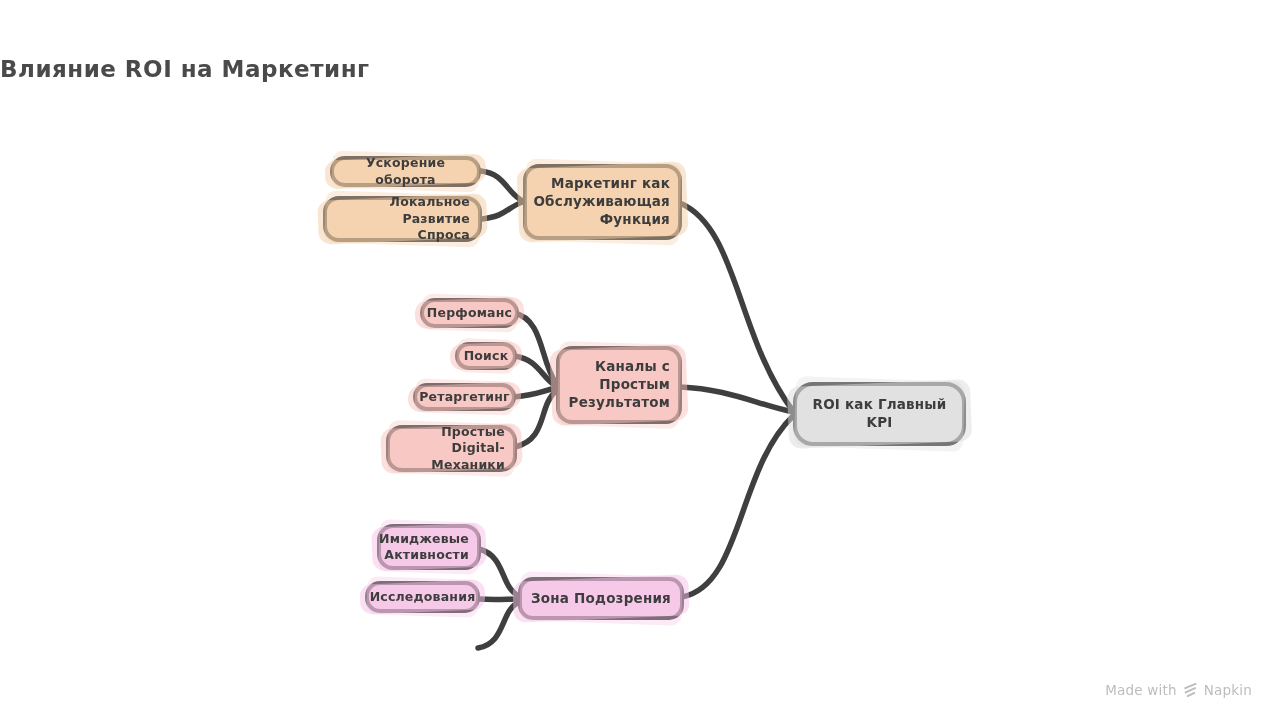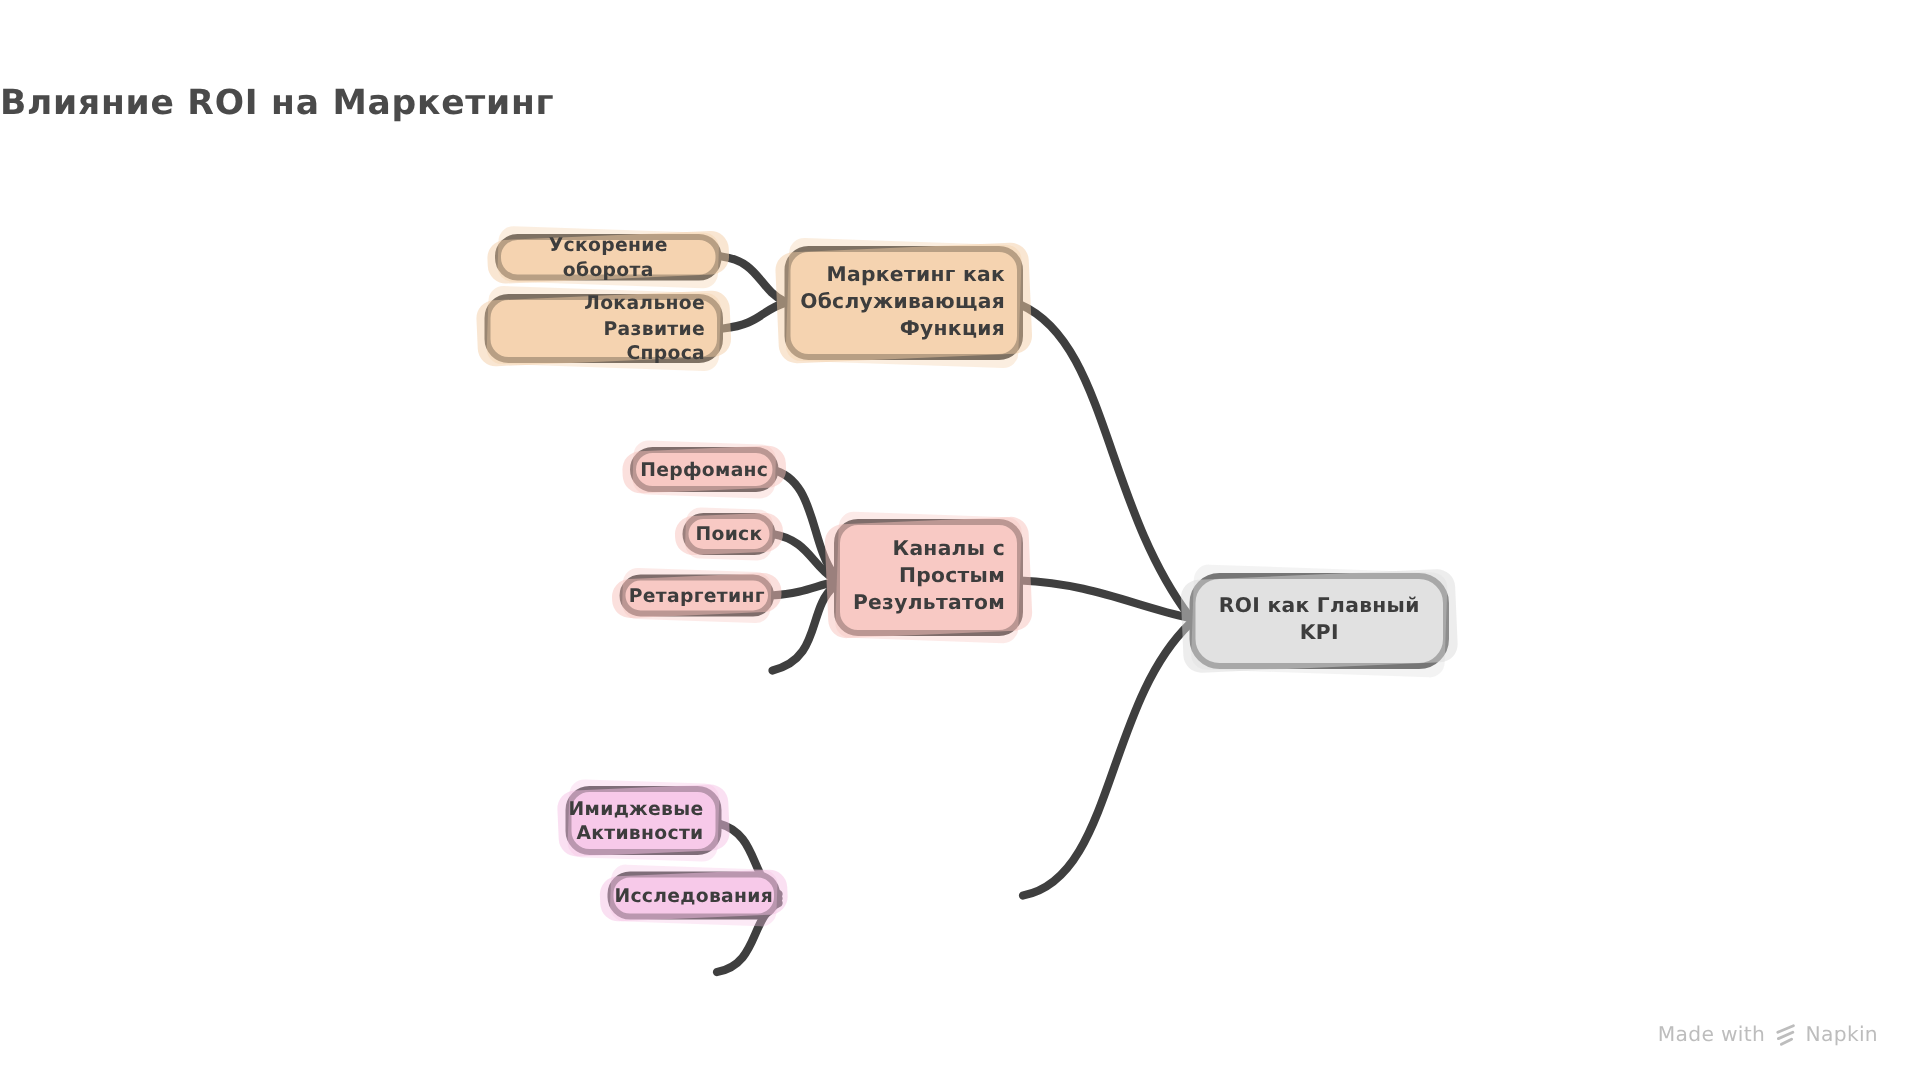--- a/index.html
+++ b/index.html
@@ -93,32 +93,39 @@
 
   <div class="node pill pink" style="left:420px;top:298px;width:99px;height:30px;">
     <span class="label">Перфоманс</span>
   </div>
   <div class="node pill pink" style="left:455px;top:342px;width:62px;height:28px;">
     <span class="label">Поиск</span>
   </div>
   <div class="node pill pink" style="left:413px;top:383px;width:103px;height:28px;">
     <span class="label">Ретаргетинг</span>
   </div>
+  <div class="node pink ta-right" style="left:386px;top:425px;width:131px;height:47px;">
+    <span class="label">Простые Digital-
+Механики</span>
+  </div>
   <div class="node branch pink ta-right" style="left:556px;top:346px;width:126px;height:78px;">
     <span class="label">Каналы с
 Простым
 Результатом</span>
   </div>
 
   <div class="node magenta ta-right" style="left:377px;top:524px;width:104px;height:46px;">
     <span class="label">Имиджевые
 Активности</span>
   </div>
-  <div class="node pill magenta" style="left:365px;top:581px;width:115px;height:32px;margin-left:40px;">
+  <div class="node pill magenta" style="left:365px;top:581px;width:115px;height:32px;">
     <span class="label">Исследования</span>
+  </div>
+  <div class="node branch magenta pill" style="left:518px;top:577px;width:166px;height:43px;">
+    <span class="label">Зона Подозрения</span>
   </div>
 
   <div class="node branch gray" style="left:793px;top:382px;width:173px;height:64px;border-radius:20px;justify-content:center;">
     <span class="label">ROI как Главный
 KPI</span>
   </div>
 
   <a class="attribution">
     <span>Made with</span>
     <svg class="napkin-logo" width="15" height="16" viewBox="0 0 15 16">

